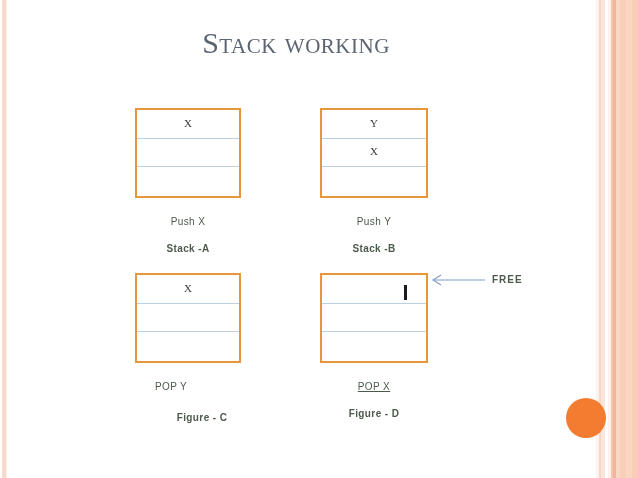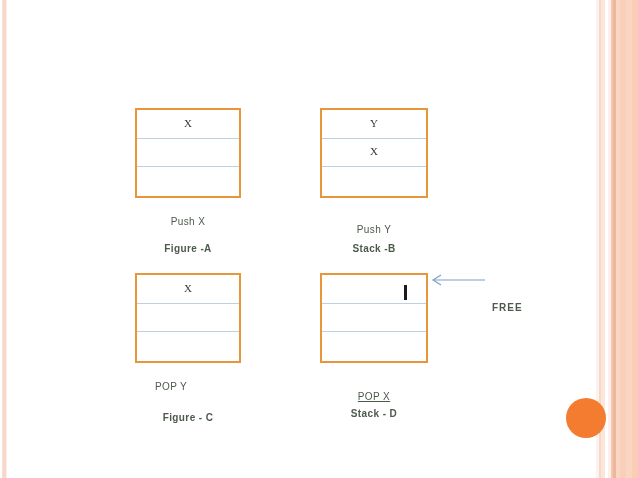--- a/index.html
+++ b/index.html
@@ -133,63 +133,64 @@
       <div class="stripe" style="left: 605px; width: 3px; background: rgb(255, 255, 255);"></div>
       <div class="stripe" style="left: 608px; width: 3px; background: rgb(253, 241, 235);"></div>
       <div class="stripe" style="left: 611px; width: 2px; background: rgb(244, 198, 173);"></div>
       <div class="stripe" style="left: 613px; width: 3px; background: rgb(240, 182, 155);"></div>
       <div class="stripe" style="left: 616px; width: 4px; background: rgb(248, 215, 196);"></div>
       <div class="stripe" style="left: 620px; width: 6px; background: rgb(249, 207, 185);"></div>
       <div class="stripe" style="left: 626px; width: 6px; background: rgb(250, 213, 193);"></div>
       <div class="stripe" style="left: 632px; width: 6px; background: rgb(249, 205, 182);"></div>
     </div>
 
+  <div id="title">Stack working</div>
 
   <div id="figures-layer">
       <div class="stack-box" style="left: 135px; top: 108px; width: 106px; height: 90px; border-color: rgb(232, 150, 60);">
         <div class="stack-cell" style="height: 28.6667px; border-bottom-color: rgb(188, 208, 226);">
           <div class="cell-text">X</div>
         </div>
         <div class="stack-cell" style="height: 28.6667px; border-bottom-color: rgb(188, 208, 226);"></div>
         <div class="stack-cell" style="height: 28.6667px; border-bottom-color: rgb(188, 208, 226);"></div>
       </div>
       <div class="caption op" style="left: 135px; top: 216px; width: 106px; color: rgb(76, 90, 76);">Push X</div>
-      <div class="caption fig" style="left: 135px; top: 243px; width: 106px; color: rgb(76, 90, 76);">Figure -A</div>
+      <div class="caption fig" style="left: 135px; top: 243px; width: 106px; color: rgb(76, 90, 76);">Stack -A</div>
       <div class="stack-box" style="left: 320px; top: 108px; width: 108px; height: 90px; border-color: rgb(232, 150, 60);">
         <div class="stack-cell" style="height: 28.6667px; border-bottom-color: rgb(188, 208, 226);">
           <div class="cell-text">Y</div>
         </div>
         <div class="stack-cell" style="height: 28.6667px; border-bottom-color: rgb(188, 208, 226);">
           <div class="cell-text">X</div>
         </div>
         <div class="stack-cell" style="height: 28.6667px; border-bottom-color: rgb(188, 208, 226);"></div>
       </div>
-      <div class="caption op" style="left: 320px; top: 216px; width: 108px; color: rgb(76, 90, 76); margin-top: 8px;">Push Y</div>
+      <div class="caption op" style="left: 320px; top: 216px; width: 108px; color: rgb(76, 90, 76);">Push Y</div>
       <div class="caption fig" style="left: 320px; top: 243px; width: 108px; color: rgb(76, 90, 76);">Stack -B</div>
       <div class="stack-box" style="left: 135px; top: 273px; width: 106px; height: 90px; border-color: rgb(232, 150, 60);">
         <div class="stack-cell" style="height: 28.6667px; border-bottom-color: rgb(188, 208, 226);">
           <div class="cell-text">X</div>
         </div>
         <div class="stack-cell" style="height: 28.6667px; border-bottom-color: rgb(188, 208, 226);"></div>
         <div class="stack-cell" style="height: 28.6667px; border-bottom-color: rgb(188, 208, 226);"></div>
       </div>
       <div class="caption op" style="left: 118px; top: 381px; width: 106px; color: rgb(76, 90, 76);">POP Y</div>
-      <div class="caption fig" style="left: 135px; top: 412px; width: 106px; color: rgb(76, 90, 76);">Figure - C</div>
+      <div class="caption fig" style="left: 149px; top: 412px; width: 106px; color: rgb(76, 90, 76);">Figure - C</div>
       <div class="stack-box" style="left: 320px; top: 273px; width: 108px; height: 90px; border-color: rgb(232, 150, 60);">
         <div class="stack-cell" style="height: 28.6667px; border-bottom-color: rgb(188, 208, 226);">
           <div class="caret" style="left: 82px; top: 10px;"></div>
         </div>
         <div class="stack-cell" style="height: 28.6667px; border-bottom-color: rgb(188, 208, 226);"></div>
         <div class="stack-cell" style="height: 28.6667px; border-bottom-color: rgb(188, 208, 226);"></div>
       </div>
-      <div class="caption op" style="left: 320px; top: 391px; width: 108px; color: rgb(76, 90, 76); text-decoration: underline;">POP X</div>
-      <div class="caption fig" style="left: 320px; top: 408px; width: 108px; color: rgb(76, 90, 76);">Stack - D</div>
+      <div class="caption op" style="left: 320px; top: 381px; width: 108px; color: rgb(76, 90, 76); text-decoration: underline;">POP X</div>
+      <div class="caption fig" style="left: 320px; top: 408px; width: 108px; color: rgb(76, 90, 76);">Figure - D</div>
     </div>
 
   <svg id="free-arrow" style="left:430px; top:272px;" width="56" height="16" viewBox="0 0 56 16">
     <line x1="55" y1="8" x2="4" y2="8" stroke="#7f9dc4" stroke-width="1.2"></line>
     <polyline points="11,3 3,8 11,13" fill="none" stroke="#7f9dc4" stroke-width="1.2"></polyline>
   </svg>
-  <div id="free-label" style="left:492px; top:274px;margin-top:28px;">FREE</div>
+  <div id="free-label" style="left:492px; top:274px;">FREE</div>
 
   <div id="orange-dot" style="left: 566px; top: 398px; width: 40px; height: 40px; background: rgb(244, 124, 48);"></div>
 
 </div>
 
 </body></html>

